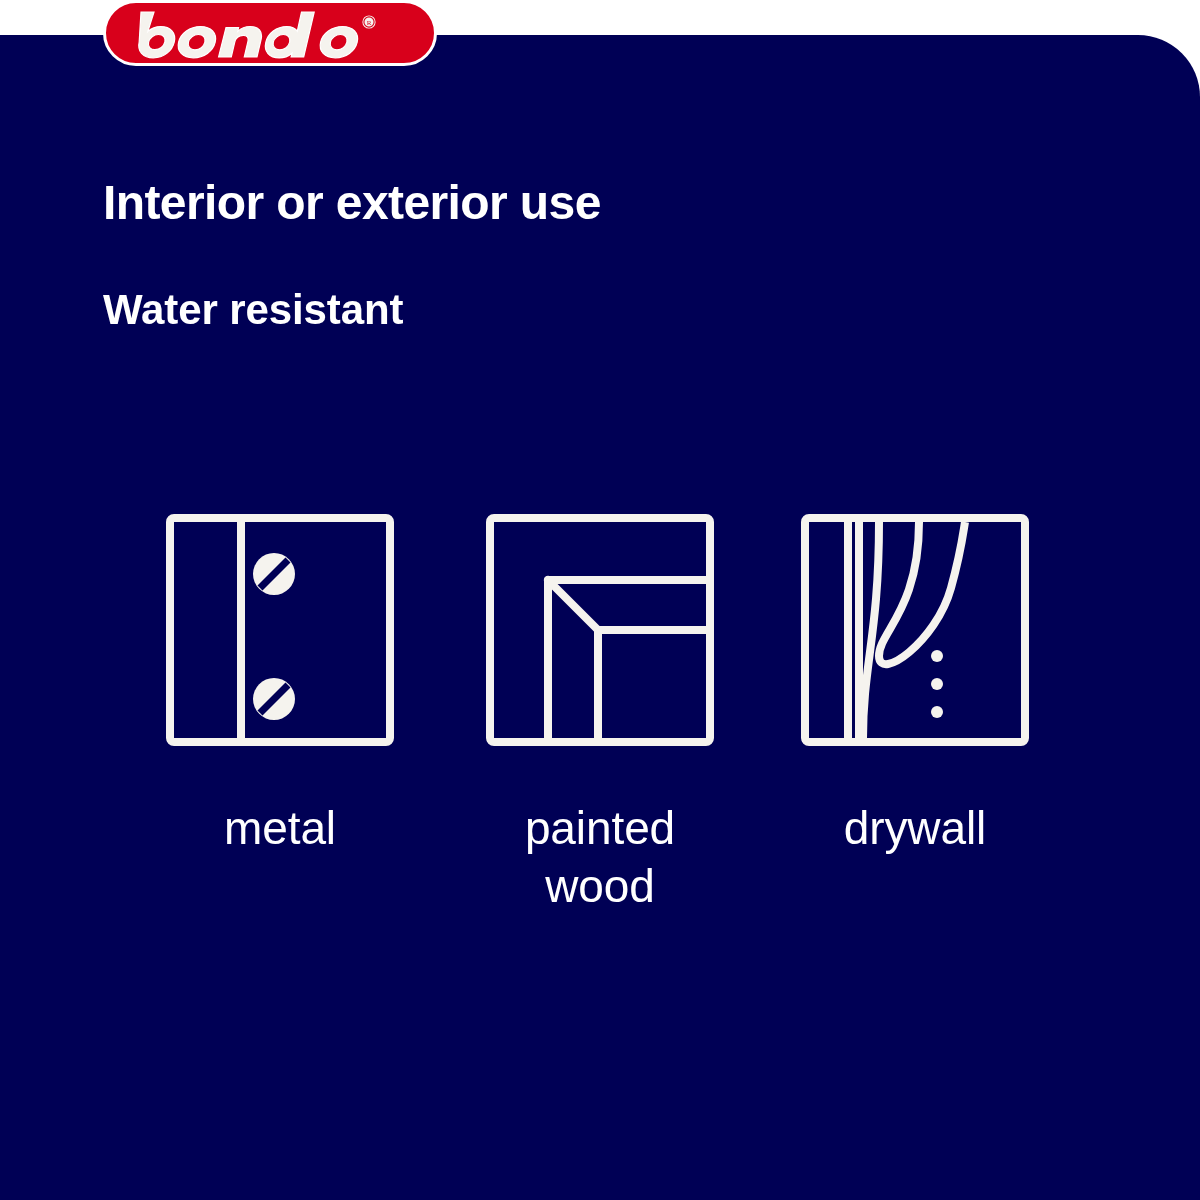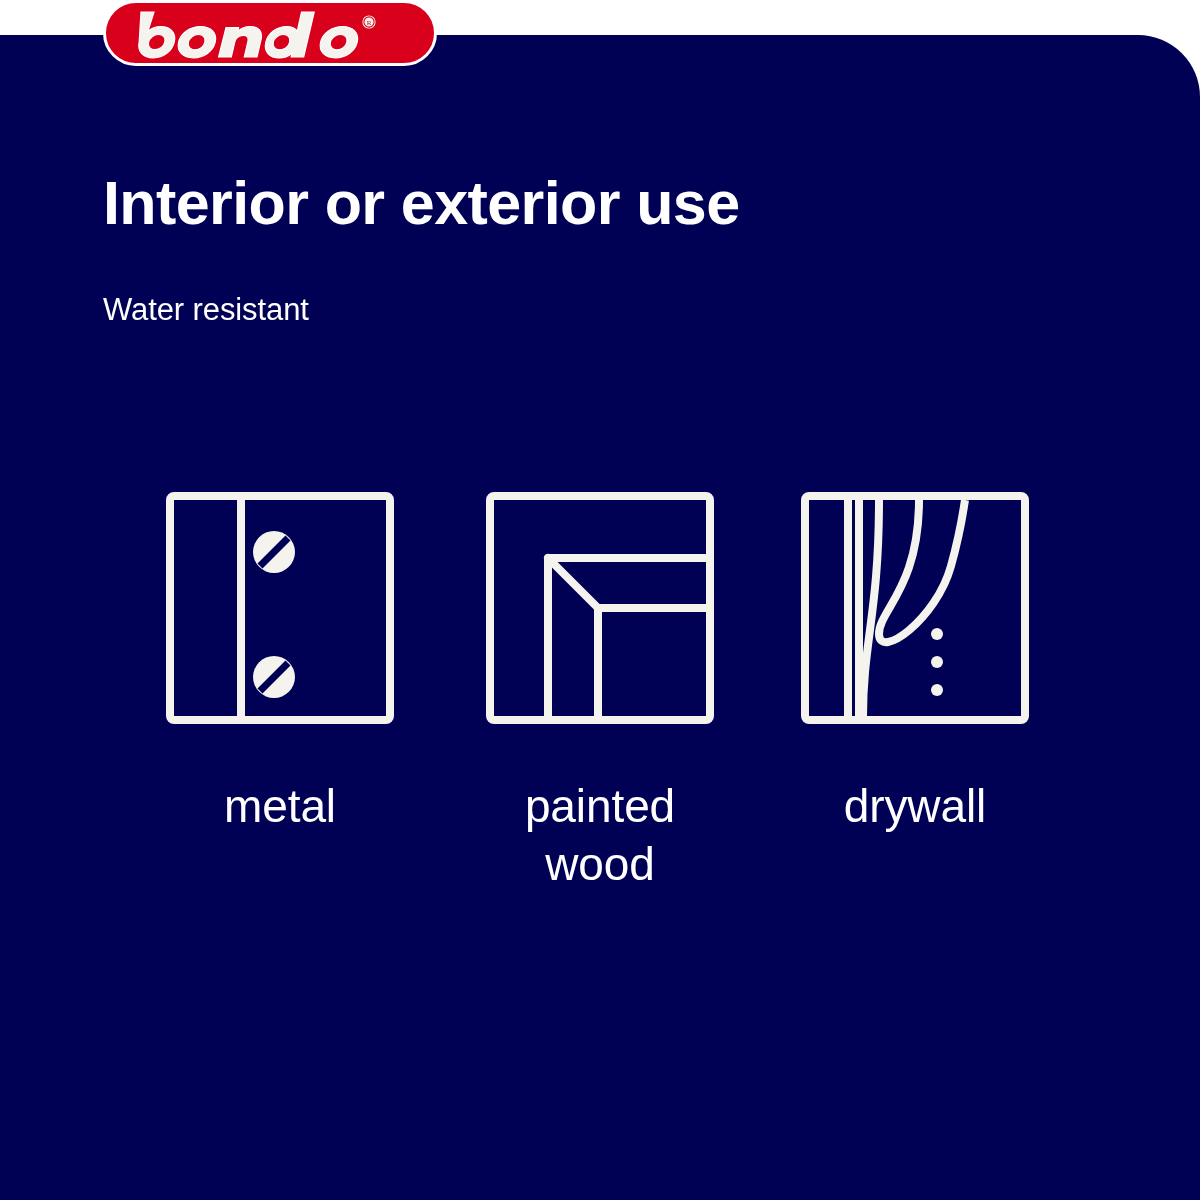--- a/index.html
+++ b/index.html
@@ -44,44 +44,44 @@
     height: 66px;
     z-index: 5;
   }
   .logo svg { display: block; width: 100%; height: 100%; }
 
   
   .headline {
     position: absolute;
     left: 103px;
     top: 163px;
-    font-size: 61px;
+    font-size: 48px;
     line-height: 80px;
     font-weight: 700;
     color: #ffffff;
     letter-spacing: -0.6px;
     white-space: nowrap;
   }
   .subhead {
     position: absolute;
     left: 103px;
     top: 283px;
-    font-size: 31px;
+    font-size: 42px;
     line-height: 54px;
-    font-weight: 400;
+    font-weight: 700;
     color: #ffffff;
     letter-spacing: -0.1px;
     white-space: nowrap;
   }
 
   
   .icon-row {
     position: absolute;
     left: 0;
-    top: 492px;
+    top: 514px;
     width: 1200px;
     height: 420px;
   }
   .icon-cell {
     position: absolute;
     top: 0;
     width: 320px;
     text-align: center;
   }
   .icon-cell.c0 { left: 120px; }

